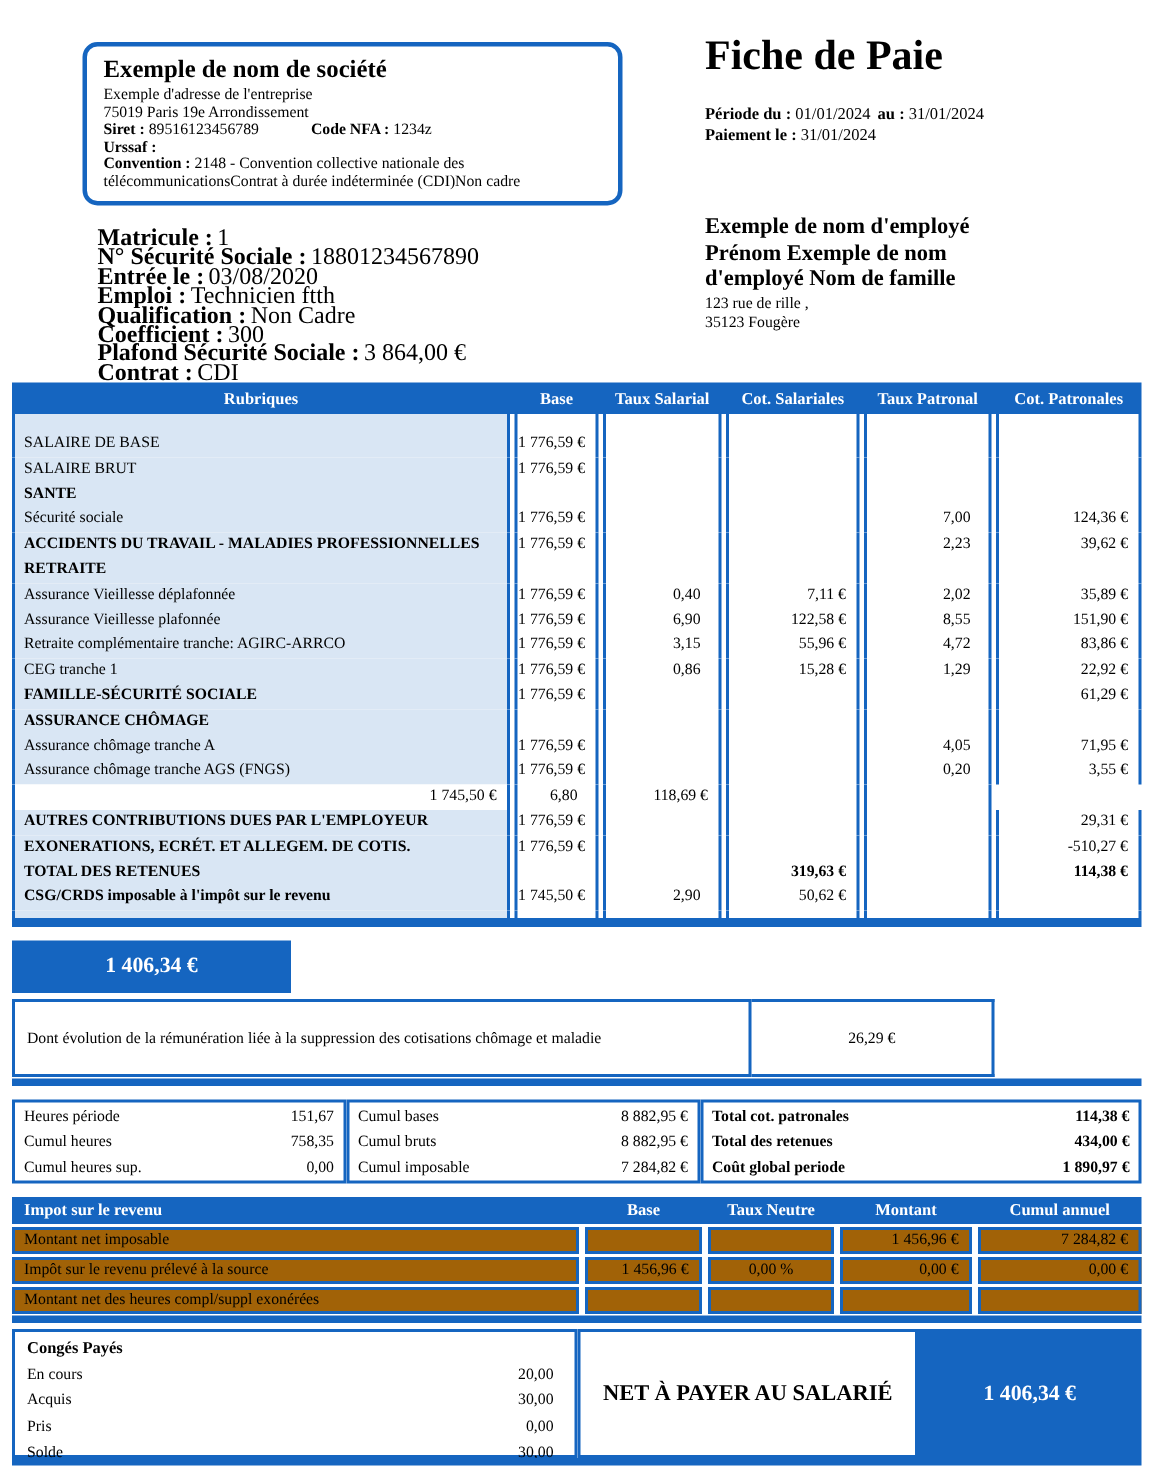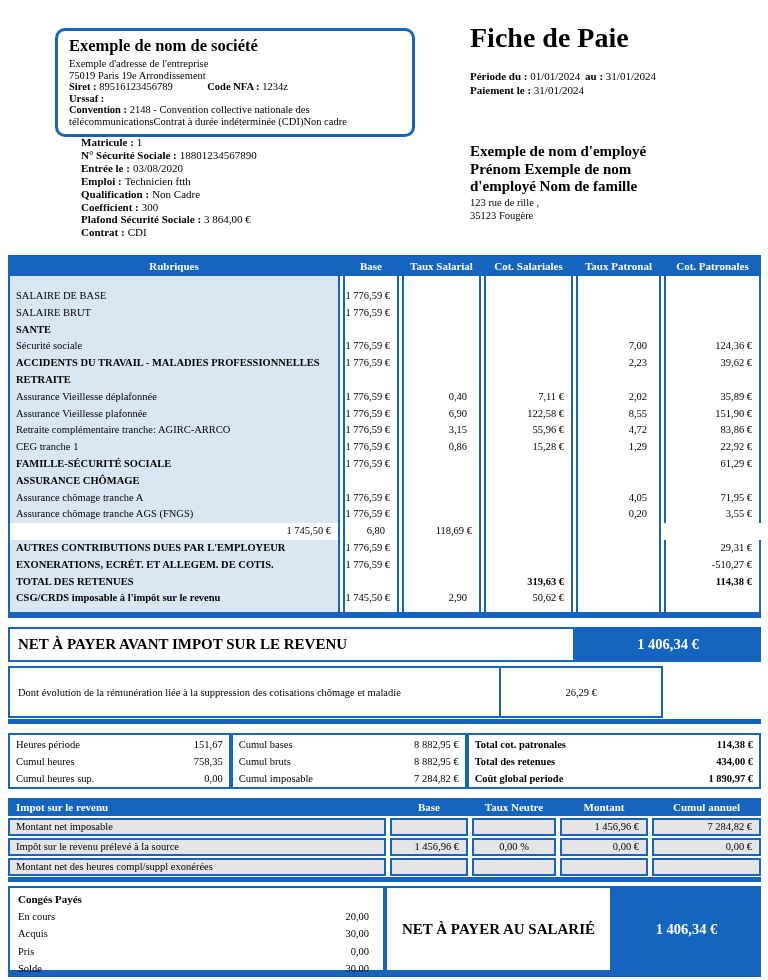--- a/index.html
+++ b/index.html
@@ -21,21 +21,21 @@
   .company-name { font-size:16.5px; font-weight:bold; margin-bottom:2px; }
   .cline { font-size:10.5px; line-height:11.6px; white-space:nowrap; }
   .nfa-gap { margin-left:32px; }
 
   
   .doc-title { left:470px; top:22px; font-size:28px; font-weight:bold; white-space:nowrap; }
   .period { left:470px; top:69px; font-size:11px; line-height:14px; }
   .period span { margin-right:2px; }
 
   
-  .emp-details { left:65px; top:136px; font-size:11px; line-height:12.9px;margin-left:16px; }
+  .emp-details { left:65px; top:153px; font-size:16px; line-height:12.9px; }
   .edrow b { margin-right:3px; }
 
   
   .emp-name-block { left:470px; top:143px; width:260px; }
   .emp-name-line { font-size:15px; font-weight:bold; line-height:17.6px; white-space:nowrap; }
   .emp-addr { font-size:10.5px; line-height:13px; }
 
   
   .ptable { left:8px; top:255px; width:753px; }
   .pgrid {
@@ -88,21 +88,21 @@
   .sumbox.b1 { width:232px; } .sumbox.b2 { width:246px; } .sumbox.b3 { width:307px;font-weight:bold; }
   .sumrow { display:flex; justify-content:space-between; height:17.2px; line-height:17.2px; white-space:nowrap; }
 
   
   .itable { left:8px; top:798px; width:753px; }
   .igrid { display:grid; grid-template-columns:378px 78px 84px 88px 109px; column-gap:4px; }
   .ihead { background:#1565c0; height:18px; align-items:center; }
   .ihcell { color:#fff; font-weight:bold; font-size:11px; text-align:center; white-space:nowrap; }
   .ihcell.first { text-align:left; padding-left:8px; }
   .irow { margin-top:2px; height:18px; }
-  .icell { border:2px solid #1565c0; background:#e5e5e5; line-height:14.5px; white-space:nowrap; overflow:hidden; }
+  .icell { border:2px solid #1565c0; background:#a16207; line-height:14.5px; white-space:nowrap; overflow:hidden; }
   .ilabel { padding-left:6px; }
   .inum { text-align:right; padding-right:7px; }
   .ipct { text-align:center; }
   .ithick { margin-top:1px; height:5px; background:#1565c0; }
 
   
   .bottom { left:8px; top:886px; width:753px; height:86px; display:flex; }
   .conges { width:377px; border:2px solid #1565c0; padding:3px 8px 0 8px; background:#fff; }
   .conges-title { font-size:11px; font-weight:bold; height:17px; line-height:17px; }
   .congrow { display:flex; justify-content:space-between; height:17.4px; line-height:17.4px; padding-right:6px; }
@@ -397,21 +397,20 @@
         <div class="pcell pnum taux"></div>
         <div class="pcell pnum"></div>
         <div class="pcell pnum taux"></div>
         <div class="pcell pnum"></div>
       </div>
     </div>
   <div class="thickline"></div>
 </div>
 
 <div class="abs netrow">
-  <div class="netlabel">NET À PAYER AVANT IMPOT SUR LE REVENU</div>
   <div class="netvalue">1 406,34 €</div>
 </div>
 
 <div class="abs evorow">
   <div class="evolabel">Dont évolution de la rémunération liée à la suppression des cotisations chômage et maladie</div>
   <div class="evovalue">26,29 €</div>
 </div>
 <div class="abs thick2"></div>
 
 <div class="abs summaries">

